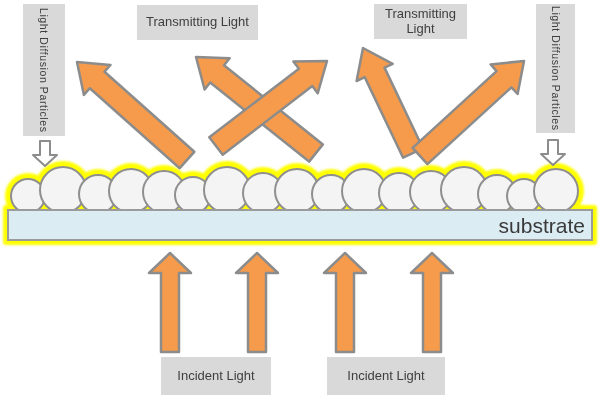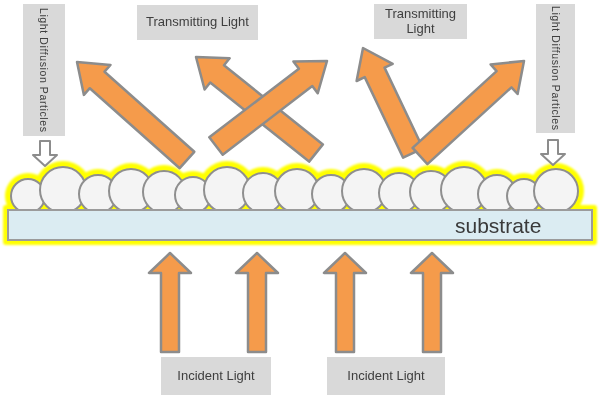--- a/index.html
+++ b/index.html
@@ -16,21 +16,21 @@
   .h{font-size:13px;line-height:1.1;}
   .v{writing-mode:vertical-rl;font-size:10.5px;letter-spacing:0.6px;}
   #transmitting-left {left:137px;top:5px;width:121px;height:35px;}
   #transmitting-right{left:374px;top:4px;width:93px;height:35px;}
   #ldp-left {left:23px;top:4px;width:42px;height:132px;}
   #ldp-right{left:536px;top:4px;width:39px;height:129px;}
   #incident-left {left:161px;top:357px;width:110px;height:38px;}
   #incident-right{left:327px;top:357px;width:118px;height:38px;}
   #substrate-label{
     position:absolute;left:455px;top:211px;width:130px;height:30px;
-    line-height:29px;text-align:left;font-size:21px;color:#3a3a3a;
+    line-height:29px;text-align:right;font-size:21px;color:#3a3a3a;
   }
 </style>
 </head>
 <body>
 
 <div id="stage">
 
   <svg id="art" viewBox="0 0 600 403">
       <filter id="gb">
         <feGaussianBlur stdDeviation="1.3"></feGaussianBlur>

